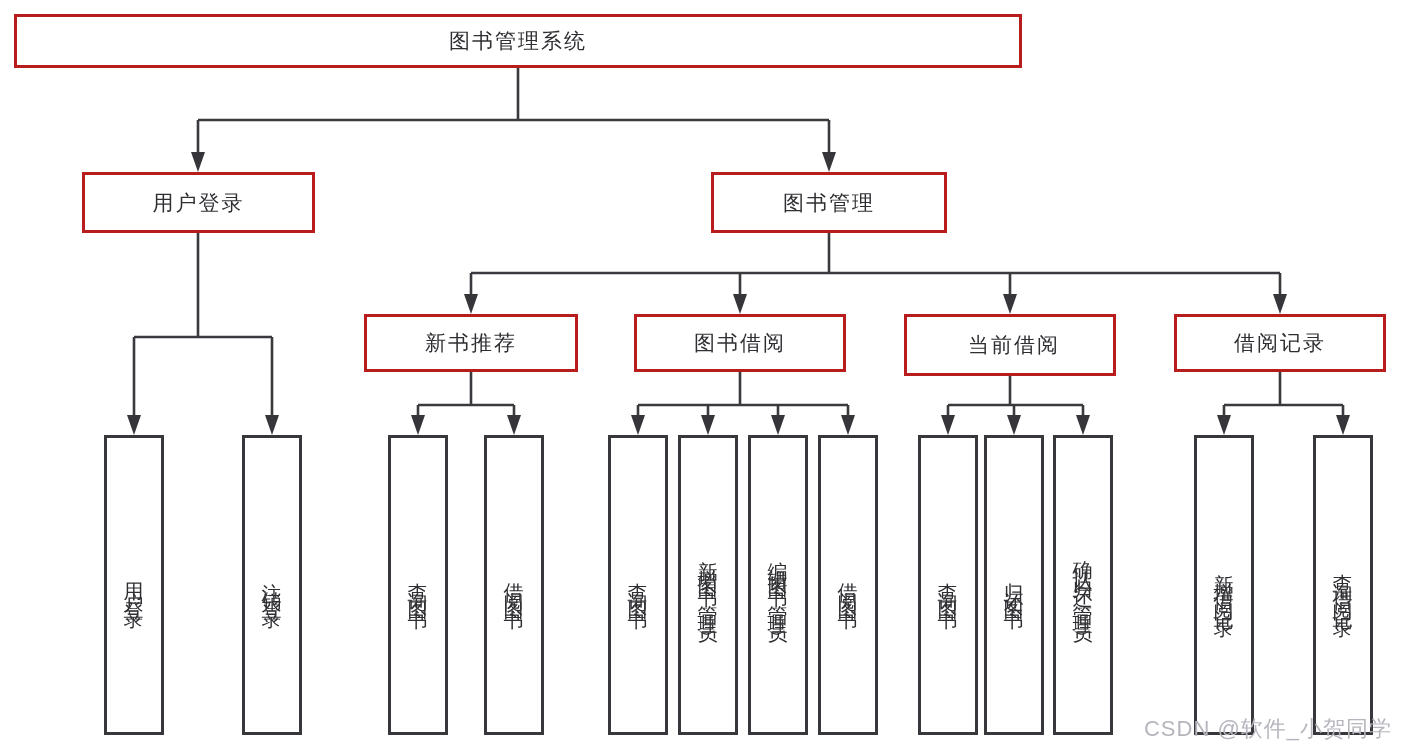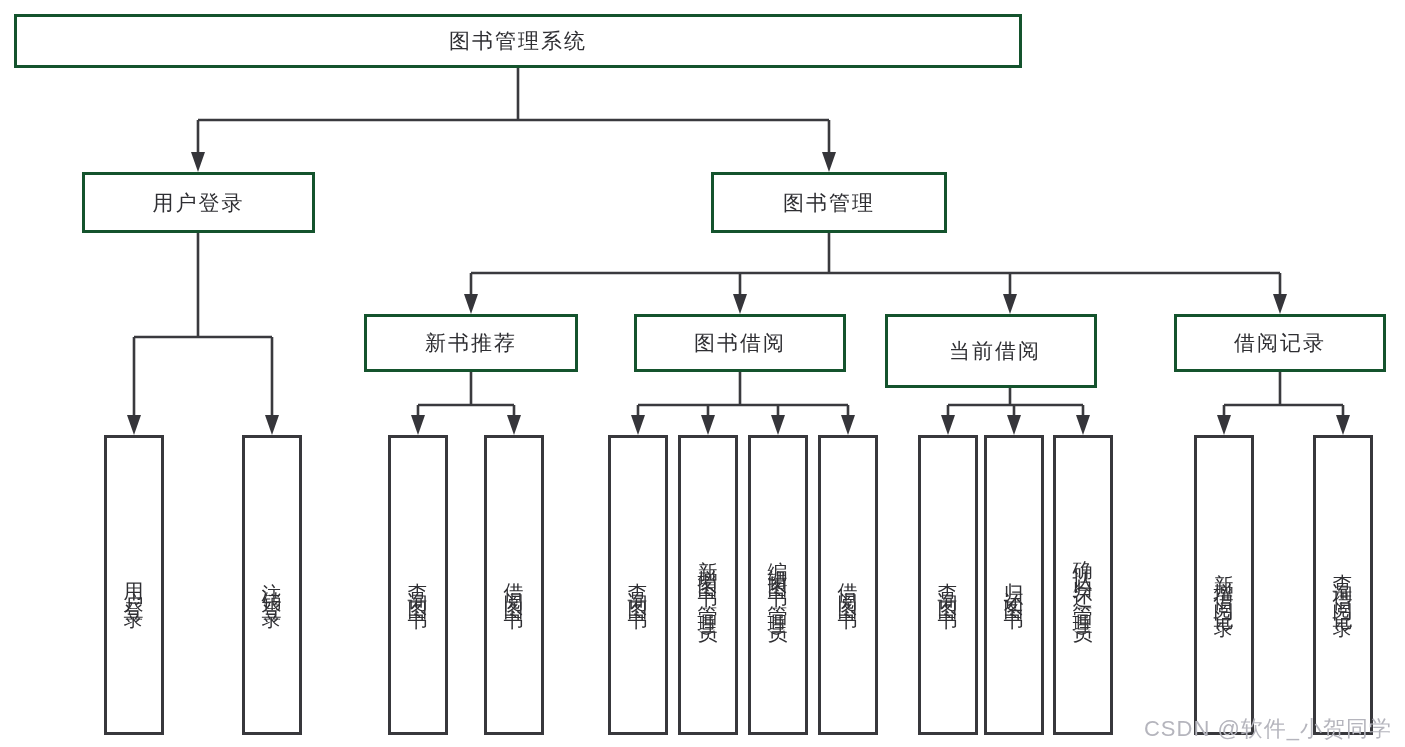--- a/index.html
+++ b/index.html
@@ -23,21 +23,21 @@
     fill: none;
   }
   .connectors polygon {
     fill: #35353a;
     stroke: none;
   }
   .hbox {
     position: absolute;
     box-sizing: border-box;
     background: #ffffff;
-    border: 3px solid #14532d;
+    border: 3px solid #b91c1c;
     display: flex;
     align-items: center;
     justify-content: center;
     font-size: 21px;
     color: #2f2f33;
     letter-spacing: 2px;
     white-space: nowrap;
   }
   .vbox {
     position: absolute;
@@ -110,21 +110,21 @@
     <polygon points="1343,435 1336,415 1350,415"></polygon>
   </svg>
 
   <div class="hbox" style="left:14px; top:14px; width:1008px; height:54px;">图书管理系统</div>
 
   <div class="hbox" style="left:82px; top:172px; width:233px; height:61px;">用户登录</div>
   <div class="hbox" style="left:711px; top:172px; width:236px; height:61px;">图书管理</div>
 
   <div class="hbox" style="left:364px; top:314px; width:214px; height:58px;">新书推荐</div>
   <div class="hbox" style="left:634px; top:314px; width:212px; height:58px;">图书借阅</div>
-  <div class="hbox" style="left:885px; top:314px; width:212px; height:74px;padding-left:8px;">当前借阅</div>
+  <div class="hbox" style="left:904px; top:314px; width:212px; height:62px;padding-left:8px;">当前借阅</div>
   <div class="hbox" style="left:1174px; top:314px; width:212px; height:58px;text-align:right;">借阅记录</div>
 
   <div class="vbox" style="left:104px;">
     <span class="vtext">用户登录</span>
   </div>
   <div class="vbox" style="left:242px;">
     <span class="vtext">注销登录</span>
   </div>
 
   <div class="vbox" style="left:388px;">

